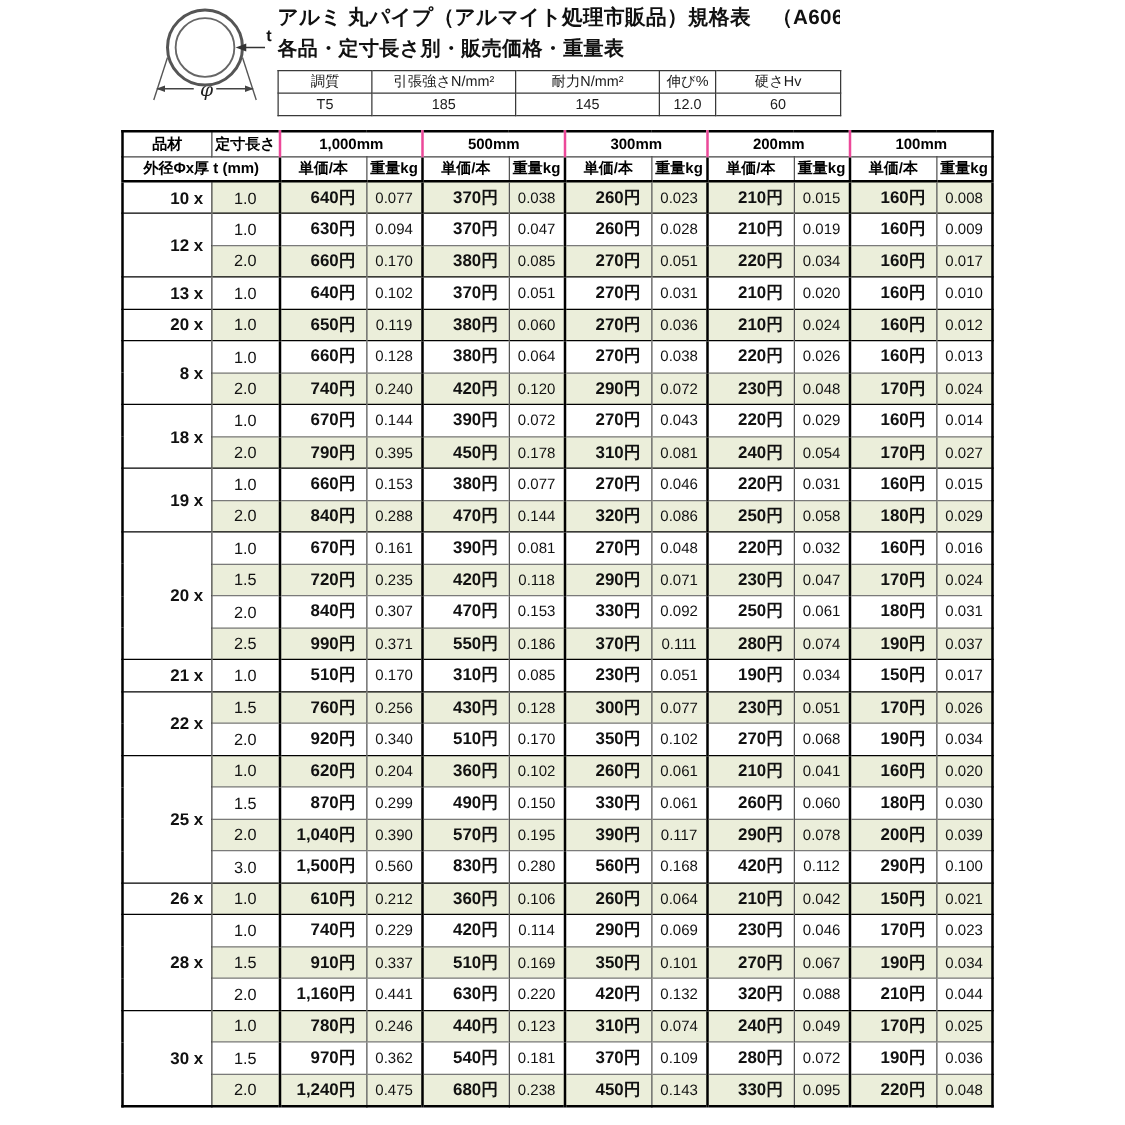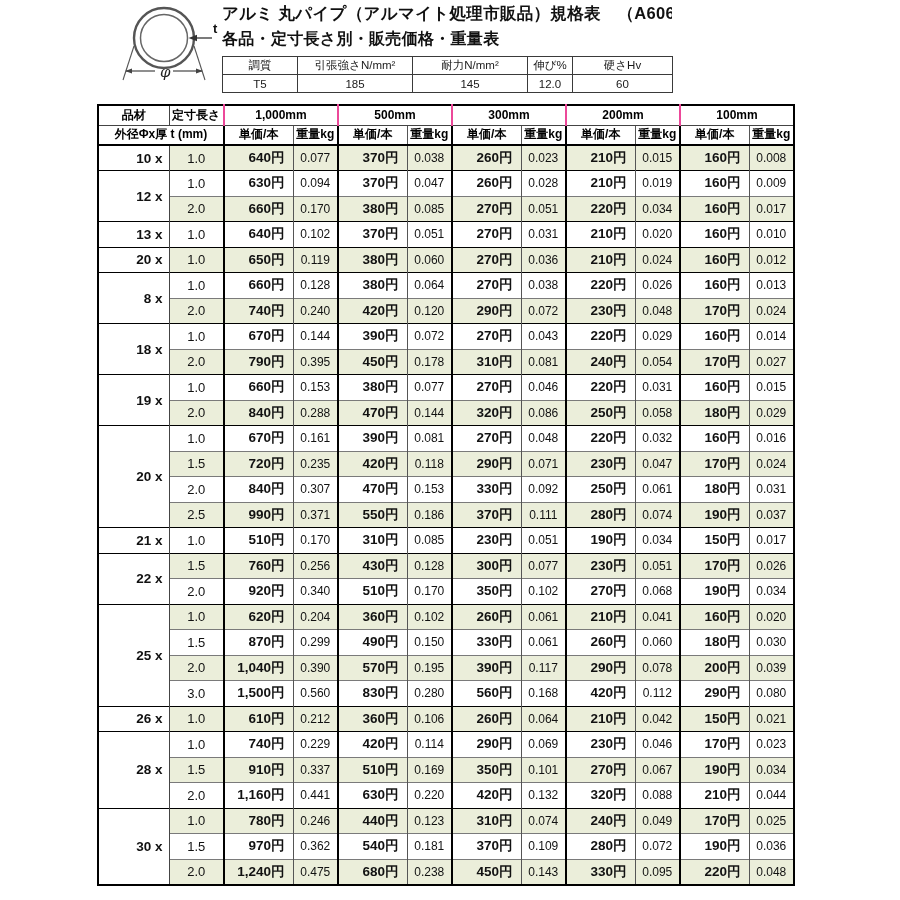--- a/index.html
+++ b/index.html
@@ -433,21 +433,21 @@
           <td class="tcell">3.0</td>
           <td class="price">1,500円</td>
           <td class="weight">0.560</td>
           <td class="price">830円</td>
           <td class="weight">0.280</td>
           <td class="price">560円</td>
           <td class="weight">0.168</td>
           <td class="price">420円</td>
           <td class="weight">0.112</td>
           <td class="price">290円</td>
-          <td class="weight">0.080</td>
+          <td class="weight">0.100</td>
         </tr>
         <tr class="group-start tint">
           <td class="dia" rowspan="1">26 x</td>
           <td class="tcell">1.0</td>
           <td class="price">610円</td>
           <td class="weight">0.212</td>
           <td class="price">360円</td>
           <td class="weight">0.106</td>
           <td class="price">260円</td>
           <td class="weight">0.064</td>

